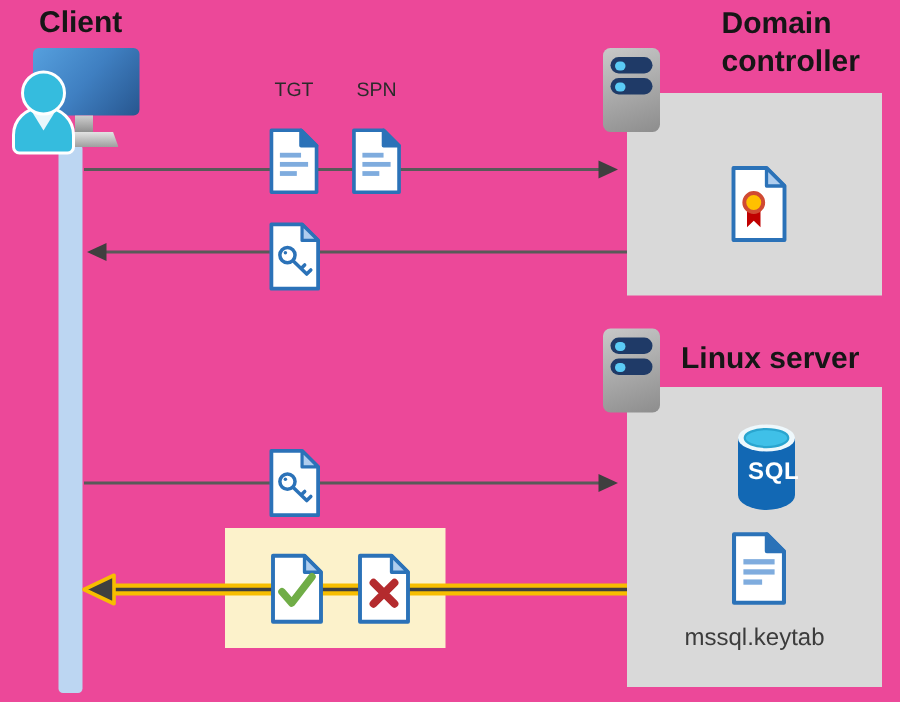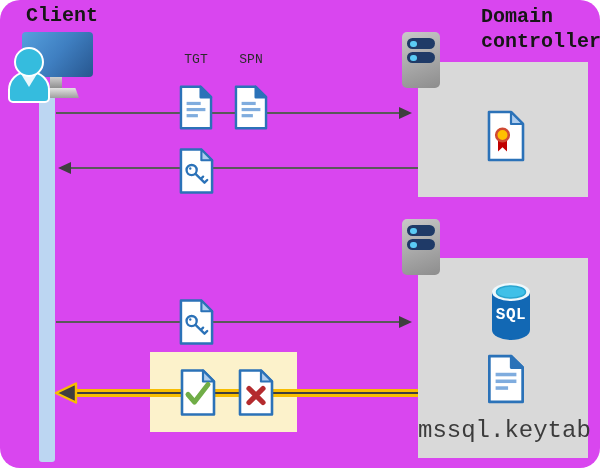--- a/index.html
+++ b/index.html
@@ -1,34 +1,34 @@
 <!DOCTYPE html>
 <html><head>
 <meta charset="utf-8">
 <style>
   html,body{margin:0;padding:0;background:#fff;}
-  .canvas{position:relative;width:600px;height:468px;background:#d946ef;overflow:hidden;
-          font-family:Liberation Mono, monospace;border-radius:20px;}
+  .canvas{position:relative;width:600px;height:468px;background:#ec4899;overflow:hidden;
+          font-family:Liberation Sans, sans-serif;}
   .abs{position:absolute;}
   .heading{font-size:20px;font-weight:700;color:#161616;line-height:25px;}
-  .sublabel{font-size:24px;color:#3c3c3c;}
+  .sublabel{font-size:16px;color:#3c3c3c;}
   .ticketlabel{font-size:13px;color:#2b2b2b;text-align:center;}
   .graybox{background:#d9d9d9;}
   .yellowbox{background:#fcf2cb;}
   .lifeline{background:#bcd6f2;border-radius:3px;}
   .monitor{background:linear-gradient(130deg,#56a0de 0%,#3f7fc1 50%,#27568f 100%);border-radius:4px;}
   .stand-neck{background:linear-gradient(180deg,#cfcfcf,#8f8f8f);}
   .stand-base{background:linear-gradient(180deg,#e3e3e3,#9e9e9e);clip-path:polygon(10% 0,90% 0,100% 100%,0 100%);}
   .person-head{width:26px;height:26px;border-radius:50%;background:#35bcde;border:2px solid #fff;}
   .person-body{width:38px;height:28px;border-radius:19px 19px 5px 5px;background:#35bcde;border:2px solid #fff;}
   .collar{width:0;height:0;border-left:8px solid transparent;border-right:8px solid transparent;border-top:13px solid #eaf7fc;}
   .server{background:linear-gradient(160deg,#c9c9c9 0%,#adadad 45%,#8d8d8d 100%);border-radius:5px;}
   .server .pill{position:absolute;left:5px;width:28px;height:11px;border-radius:6px;background:#1f3a67;}
   .server .dot{position:absolute;left:3px;top:2.5px;width:6.5px;height:6.5px;border-radius:50%;background:#5bcbf5;}
-  .sql-label{position:absolute;left:0;top:25px;width:100%;text-align:center;color:#fff;font-size:16px;font-weight:700;letter-spacing:0.5px;}
+  .sql-label{position:absolute;left:0;top:25px;width:100%;text-align:right;color:#fff;font-size:16px;font-weight:700;letter-spacing:0.5px;}
   .center{text-align:center;}
 </style>
 </head>
 <body>
 
 <div class="canvas">
 
   <div class="abs graybox" style="left:418px;top:62px;width:170px;height:135px;"></div>
   <div class="abs graybox" style="left:418px;top:258px;width:170px;height:200px;"></div>
 
@@ -127,20 +127,21 @@
   </div>
 
   <div class="abs server" style="left:402px;top:219px;width:38px;height:56px;">
     <div class="pill" style="top:6px;">
         <div class="dot"></div>
       </div>
     <div class="pill" style="top:20px;">
         <div class="dot"></div>
       </div>
   </div>
+  <div class="abs heading" style="left:454px;top:227px;width:140px;">Linux server</div>
 
   <div class="abs" style="left:489px;top:281px;width:44px;height:62px;">
     <svg width="44" height="62" viewBox="0 0 44 62">
       <path d="M3 11 L3 49 A19 10 0 0 0 41 49 L41 11 Z" fill="#1268b4"></path>
       <ellipse cx="22" cy="11" rx="19" ry="9" fill="#eef8fc"></ellipse>
       <ellipse cx="22" cy="11" rx="14.5" ry="6" fill="#3fc0e8" stroke="#2aa5cf" stroke-width="1.5"></ellipse>
     </svg>
     <span class="sql-label">SQL</span>
   </div>
 

